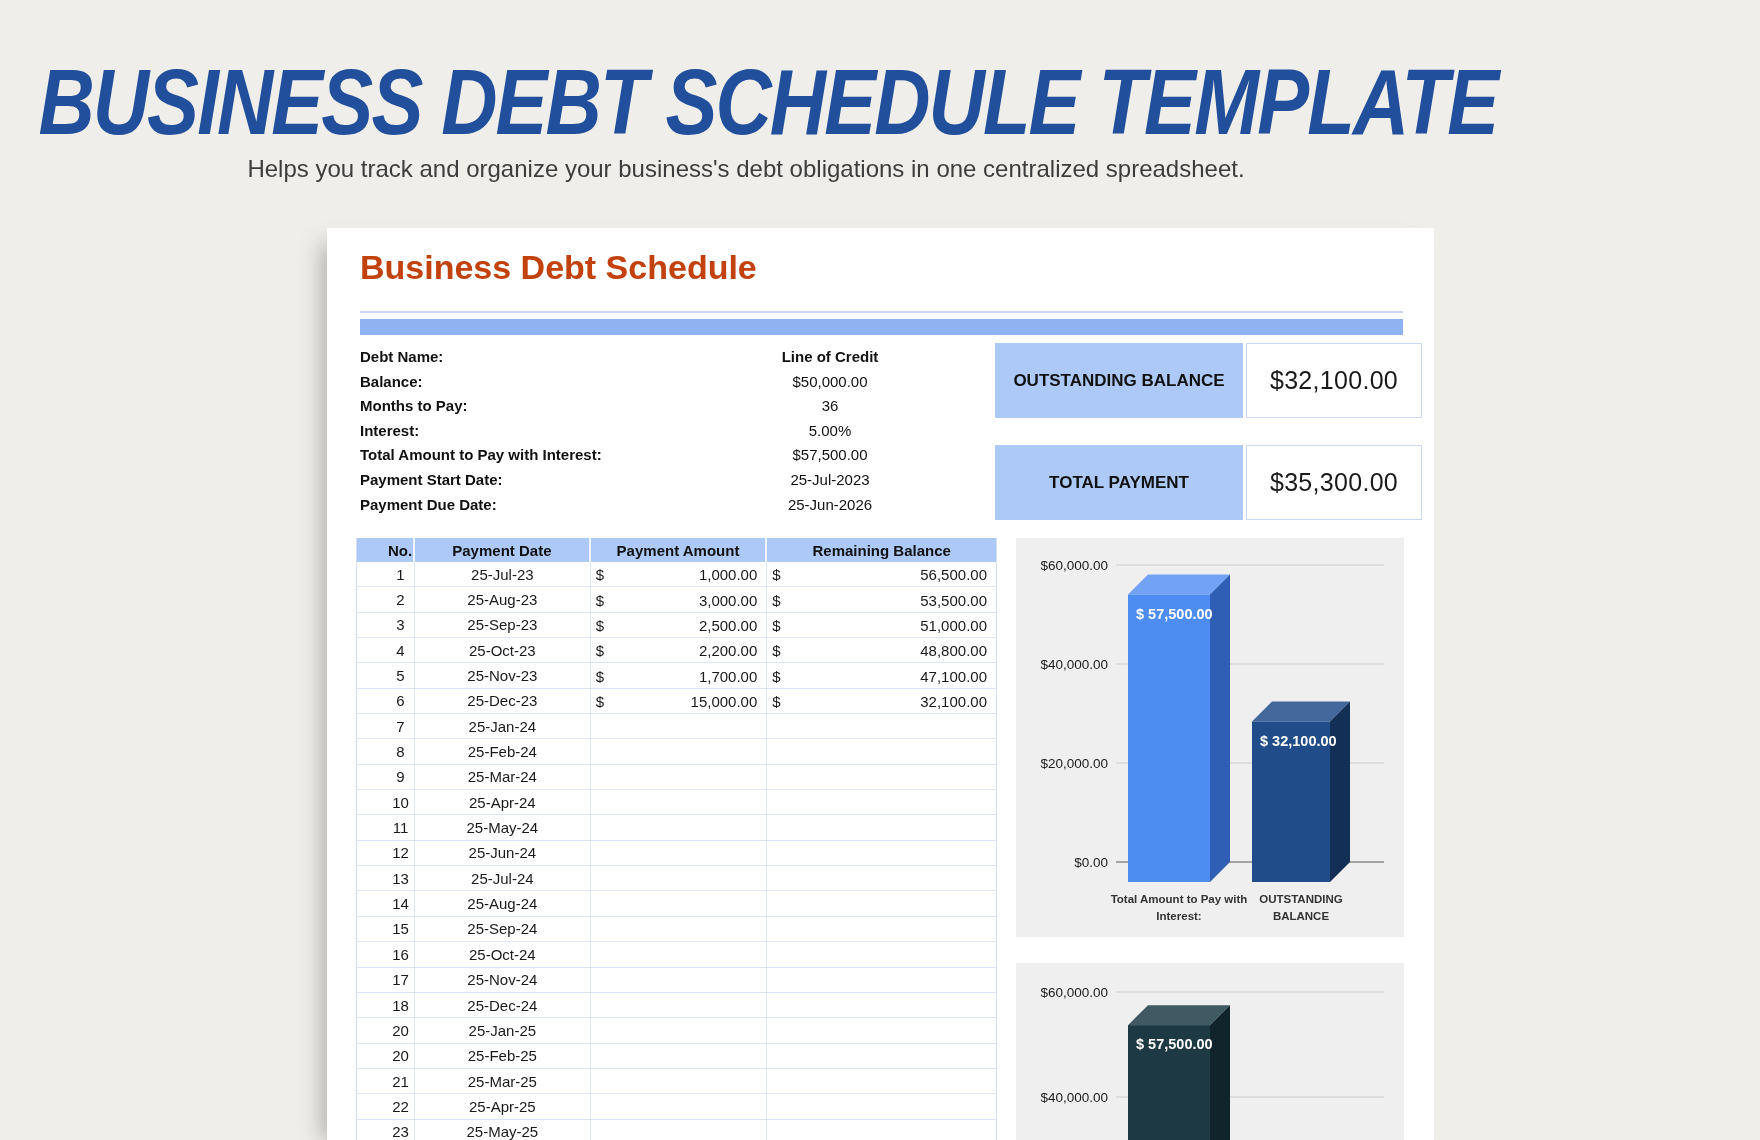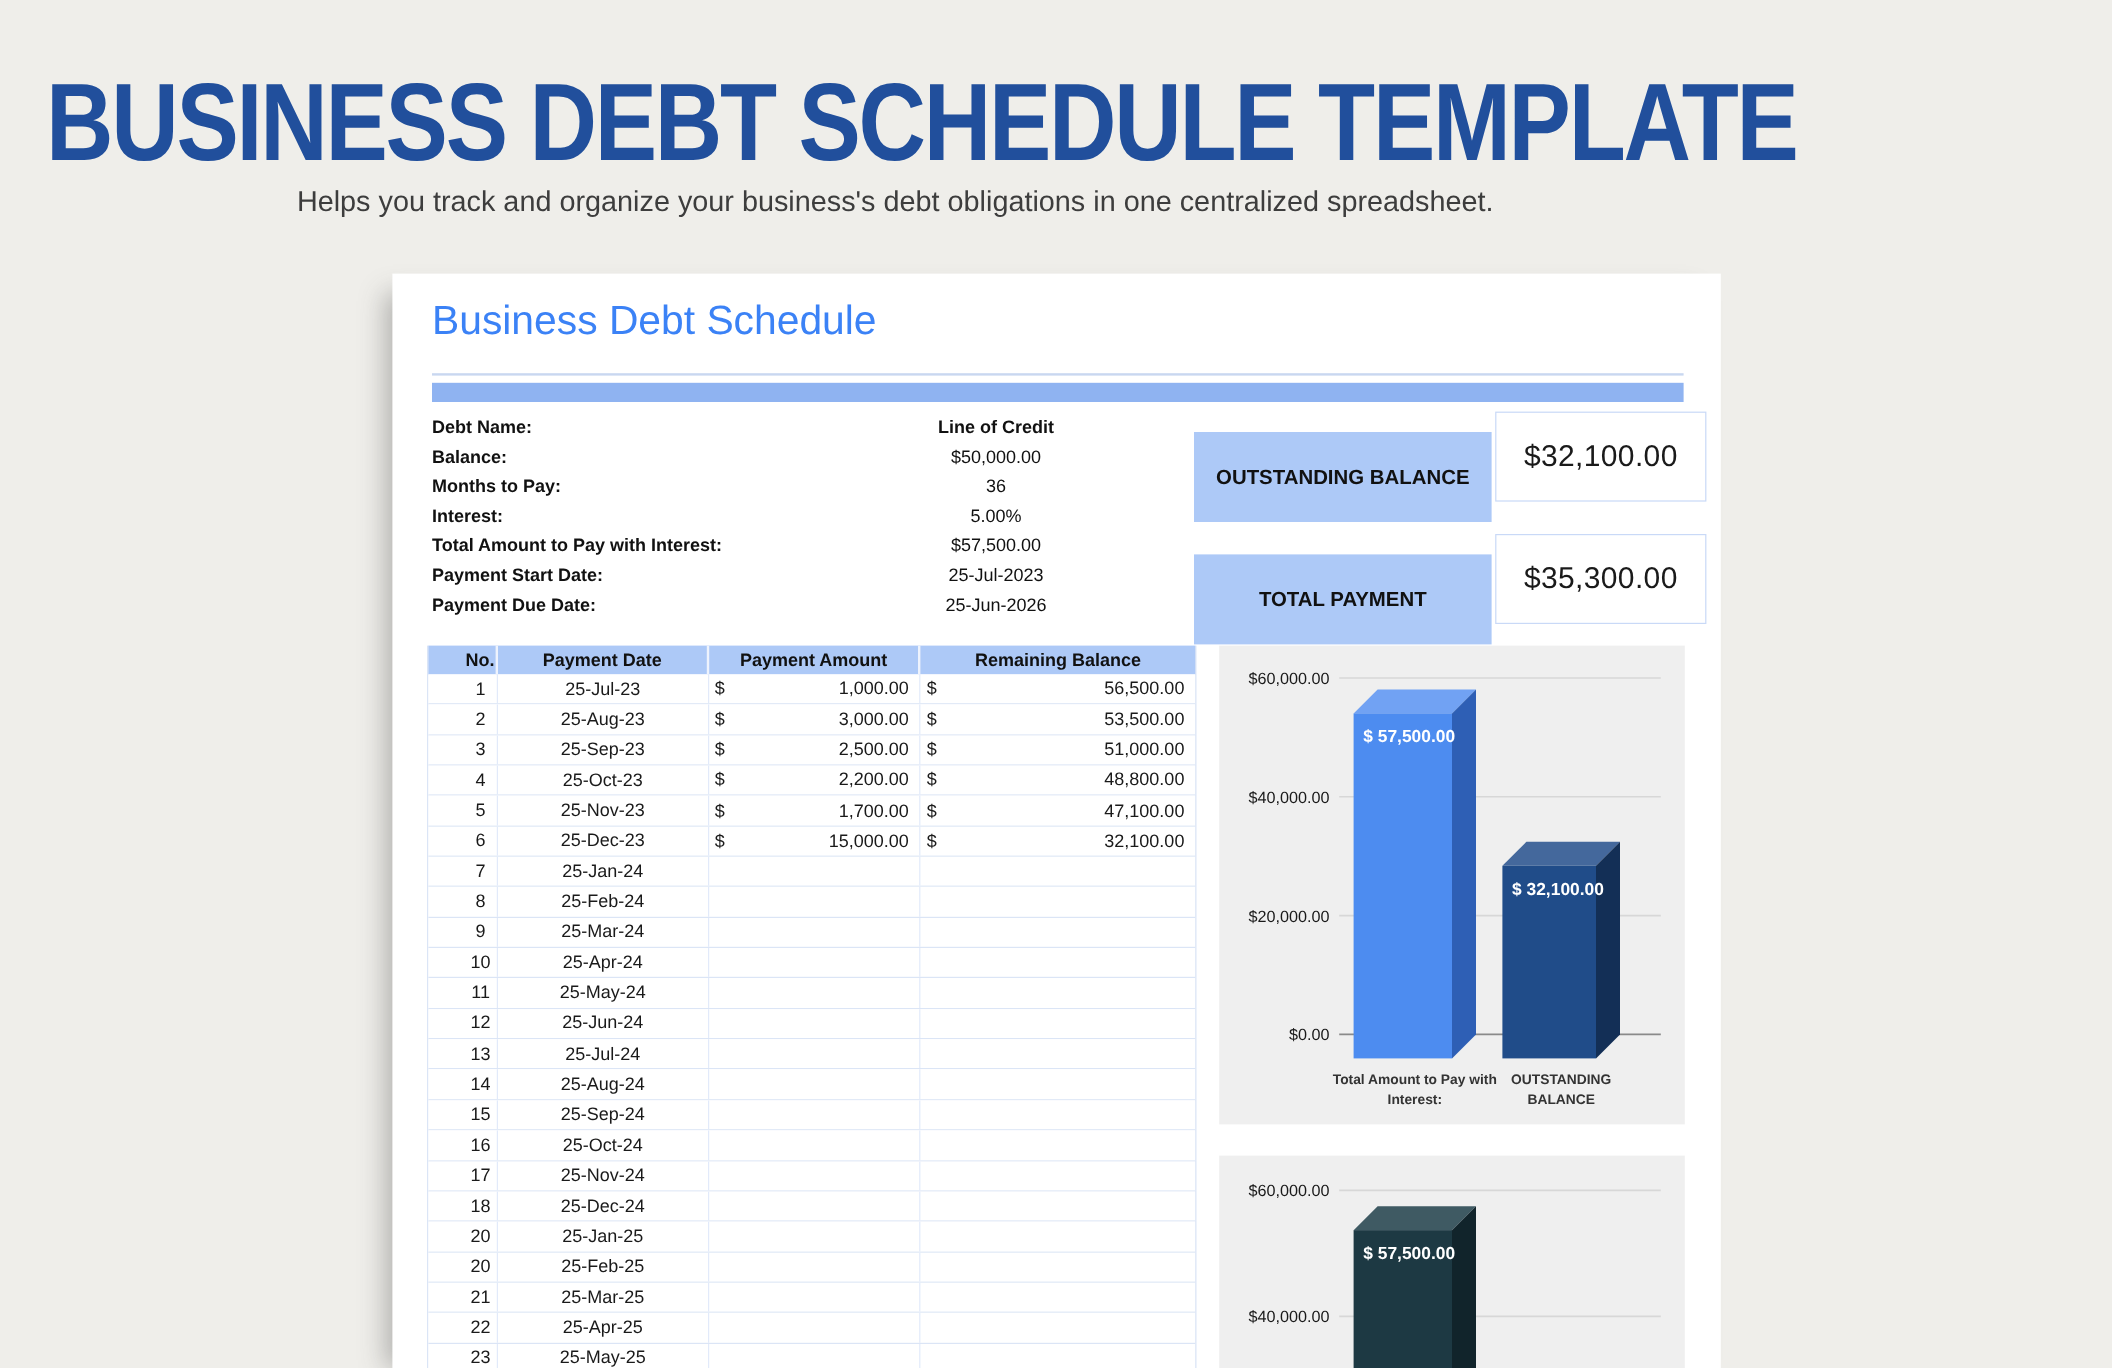--- a/index.html
+++ b/index.html
@@ -1,40 +1,40 @@
 <!DOCTYPE html>
 <html><head>
 <meta charset="utf-8">
 <style>
   * { margin:0; padding:0; box-sizing:border-box; }
   html,body { width:1760px; height:1140px; }
   body { font-family:"Liberation Sans", sans-serif; background:#efeeea; overflow:hidden; }
   #app { position:relative; width:1760px; height:1140px; overflow:hidden; }
 
-  .big-title { position:absolute; top:56px; left:0; width:1520px; text-align:right; }
+  .big-title { position:absolute; top:56px; left:0; width:1520px; text-align:right;font-style:italic; }
   .big-title span { display:inline-block; font-size:82px; font-weight:bold; letter-spacing:-2px;
       color:#214f9c; transform:scale(0.95,1.12); transform-origin:center; white-space:nowrap; }
   .subtitle { position:absolute; top:155px; left:0; width:1492px; text-align:center;
       font-size:24px; color:#3d3d3d; }
 
   .card { position:absolute; left:327px; top:228px; width:1107px; height:912px; background:#ffffff;
       overflow:hidden; box-shadow:-14px 8px 20px -8px rgba(70,70,70,0.35); }
 
-  .sheet-title { position:absolute; left:33px; top:20px; font-size:34px; font-weight:normal; color:#3b82f6; }
+  .sheet-title { position:absolute; left:33px; top:20px; font-size:34px; font-weight:bold; color:#c2410c; }
   .sheet-sep { position:absolute; left:33px; top:83px; width:1043px; height:0; border-top:2px solid #c9d7f0; }
   .accent-bar { position:absolute; left:33px; top:91px; width:1043px; height:16px; background:#8fb3f1; }
 
   .info-rows { position:absolute; left:33px; top:117px; width:640px; }
   .info-row { height:24.6px; line-height:24.6px; font-size:15px; color:#111; position:relative; }
   .info-label { font-weight:bold;text-align:center; }
   .info-value { position:absolute; left:290px; width:360px; text-align:center; top:0; }
   .info-value.bold { font-weight:bold; }
 
   .summary-box { position:absolute; left:668px; width:409px; height:75px; }
-  .summary-box .lab { position:absolute; left:0; top:17px; width:248px; height:75px; background:#adc9f7;
+  .summary-box .lab { position:absolute; left:0; top:0; width:248px; height:75px; background:#adc9f7;
       display:flex; align-items:center; justify-content:center; font-weight:bold; font-size:17px; color:#111; }
   .summary-box .val { position:absolute; left:251px; top:0; width:176px; height:75px; background:#fff;
       border:1px solid #c9d9f7; display:flex; align-items:center; justify-content:center;
       font-size:25px; color:#1a1a1a; letter-spacing:0.3px; }
   #sumbox-0 { top:115px; }
   #sumbox-1 { top:217px; }
 
   .ptable { position:absolute; left:29px; top:310px; width:641px; border-left:1px solid #d3dff4; border-right:1px solid #d3dff4; }
   .thead { display:flex; height:24px; background:#adc9f7; font-weight:bold; font-size:15px; color:#111; }
   .thead > div { display:flex; align-items:center; justify-content:center; border-right:2px solid #eef3fd; }

